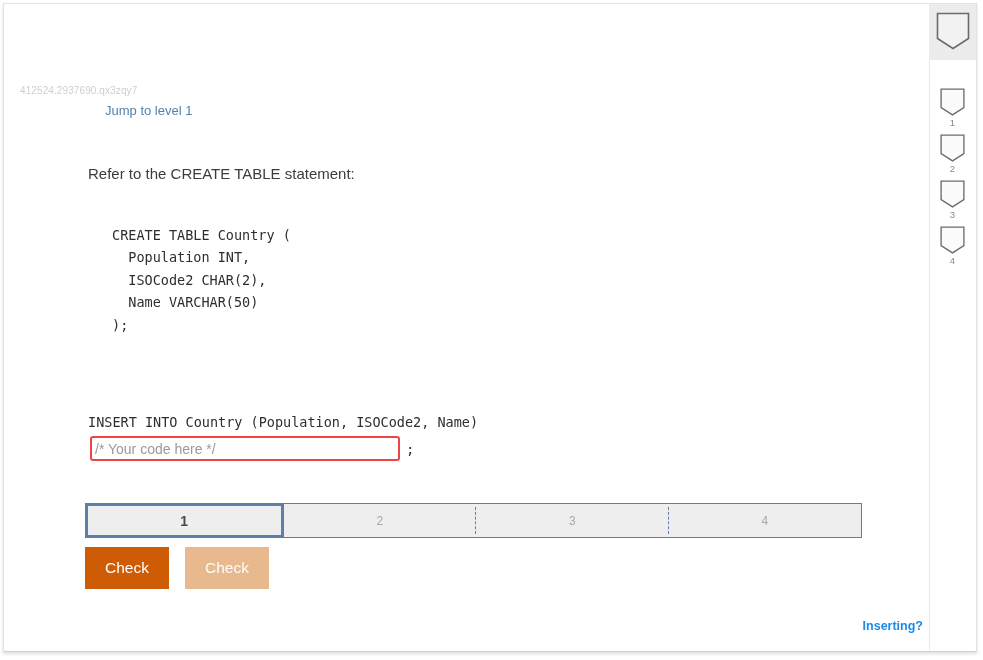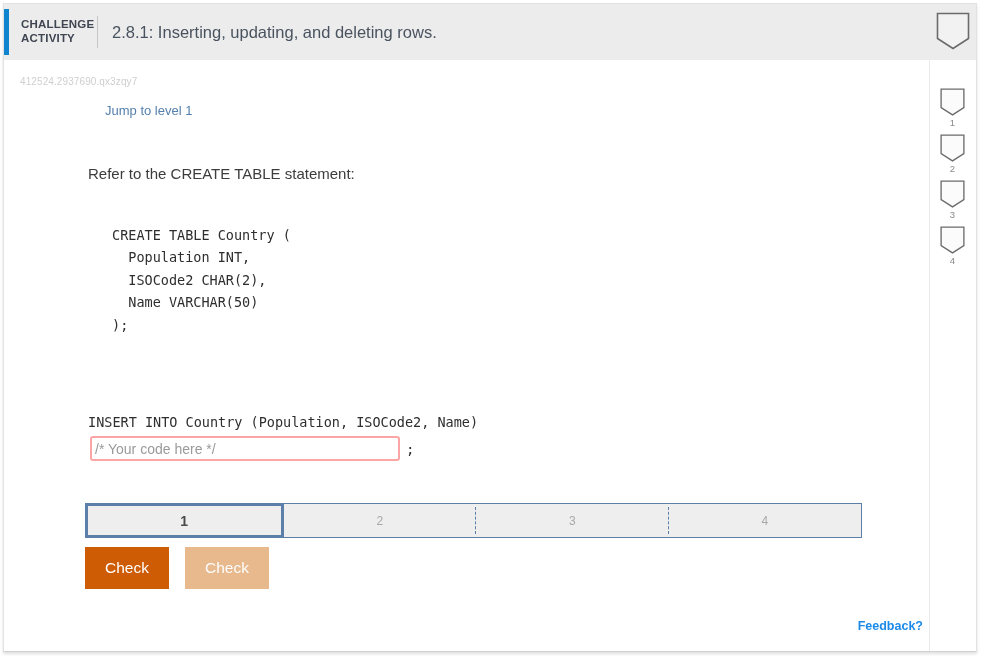--- a/index.html
+++ b/index.html
@@ -118,21 +118,21 @@
     font-size: 9.5px;
     color: #8a8a8a;
     margin-top: 2px;
     line-height: 10px;
   }
 
   
   .activity-id {
     position: absolute;
     left: 16px;
-    top: 72px;
+    top: 81px;
     font-size: 10px;
     color: #cfcfcf;
     letter-spacing: 0.1px;
     text-align: right;
   }
   .jump-link {
     position: absolute;
     left: 101px;
     top: 99px;
     font-size: 13px;
@@ -178,21 +178,21 @@
   .answer-row {
     position: absolute;
     left: 86px;
     top: 432px;
     display: flex;
     align-items: center;
   }
   .answer-input {
     width: 300px;
     height: 21px;
-    border: 2px solid #fca5a5;
+    border: 2px solid #ef4444;
     border-radius: 3px;
     padding: 0 3px;
     font-family: "Liberation Sans", sans-serif;
     font-size: 14px;
     color: #333;
     background: #ffffff;
     box-sizing: content-box;
     outline: none;
   }
   .answer-input::placeholder { color: #9a9a9a; opacity: 1; }
@@ -280,29 +280,20 @@
     text-decoration: none;
     cursor: pointer;
   }
 </style>
 </head>
 <body>
 
 <div id="page">
   <div class="card">
 
-    <div class="header">
-      <div class="header-accent"></div>
-      <div class="header-label">
-        <div>CHALLENGE</div>
-        <div>ACTIVITY</div>
-      </div>
-      <div class="header-divider"></div>
-      <div class="header-title">2.8.1: Inserting, updating, and deleting rows.</div>
-    </div>
 
     <div class="rail">
       <div class="rail-top"></div>
       <div class="rail-divider"></div>
 
       <div class="badge-big">
         <svg class="shield" width="34" height="38" viewBox="0 0 34 38">
           <path d="M1.5 1.5 H32.5 V26.5 L17 36.5 L1.5 26.5 Z" fill="#f2f2f2" stroke="#6b6b6b" stroke-width="1.6"></path>
         </svg>
       </div>
@@ -369,16 +360,16 @@
       <div class="seg">
         <span>4</span>
       </div>
     </div>
 
     <div class="buttons">
       <button class="btn btn-check">Check</button>
       <button class="btn btn-next">Check</button>
     </div>
 
-    <a class="feedback" href="#">Feedback?</a>
+    <a class="feedback" href="#">Inserting?</a>
 
   </div>
 </div>
 
 </body></html>

